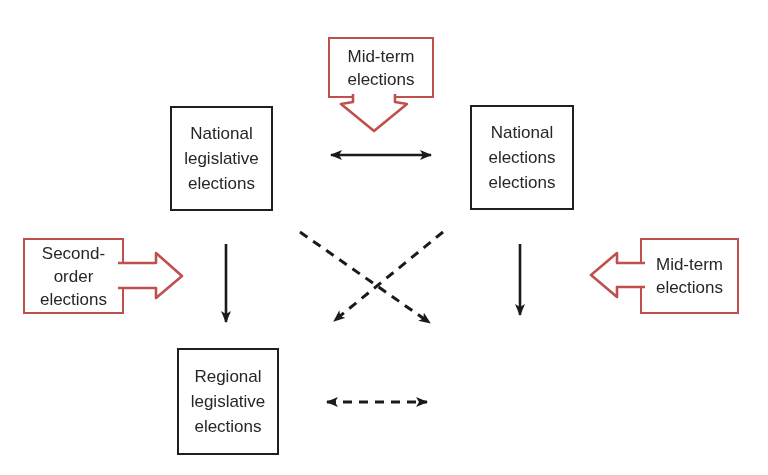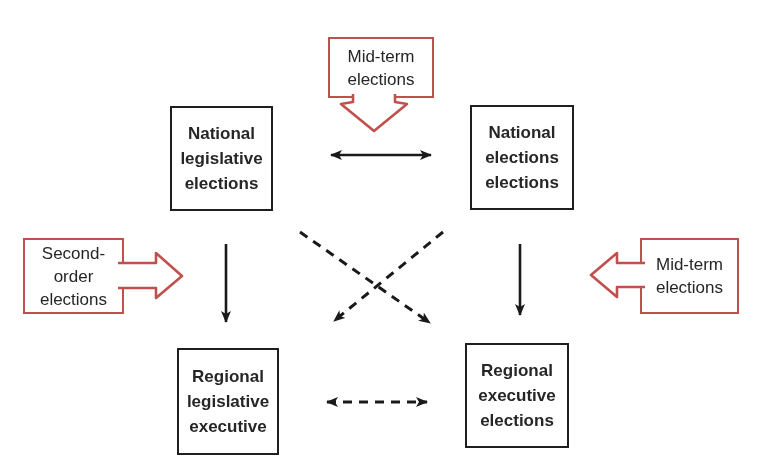--- a/index.html
+++ b/index.html
@@ -30,21 +30,20 @@
     display: flex;
     align-items: center;
     justify-content: center;
     text-align: center;
     color: #262626;
     font-size: 17px;
     line-height: 25px;
   }
   .box {
     border: 2.6px solid #1f1f1f;
-    font-weight: bold;
   }
   .callout {
     border: 2.6px solid #c0504d;
     line-height: 23px;
   }
   .lbl { display: block; padding: 0 2px; }
 
   
   #box-nat-leg  { left: 170px; top: 106px; width: 103px; height: 105px; }
   #box-nat-exec { left: 470px; top: 105px; width: 104px; height: 105px; }
@@ -79,24 +78,21 @@
     <line class="dashed-line" x1="327" y1="402" x2="427" y2="402" marker-start="url(#ah)" marker-end="url(#ah)"></line>
   </svg>
 
   <div class="box" id="box-nat-leg">
     <span class="lbl">National legislative elections</span>
   </div>
   <div class="box" id="box-nat-exec">
     <span class="lbl">National elections elections</span>
   </div>
   <div class="box" id="box-reg-leg">
-    <span class="lbl">Regional legislative executive</span>
-  </div>
-  <div class="box" id="box-reg-exec">
-    <span class="lbl">Regional executive elections</span>
+    <span class="lbl">Regional legislative elections</span>
   </div>
 
   <div class="callout" id="callout-top">
     <span class="lbl">Mid-term elections</span>
   </div>
   <div class="callout" id="callout-left">
     <span class="lbl">Second-order elections</span>
   </div>
   <div class="callout" id="callout-right">
     <span class="lbl">Mid-term elections</span>

